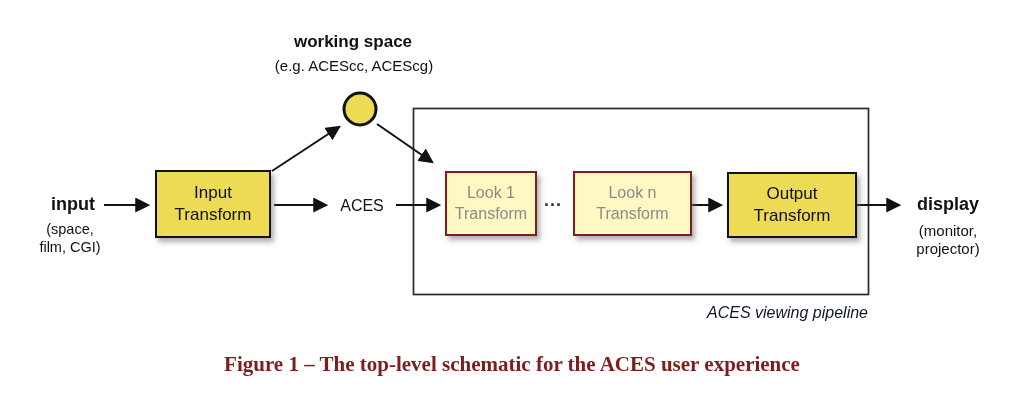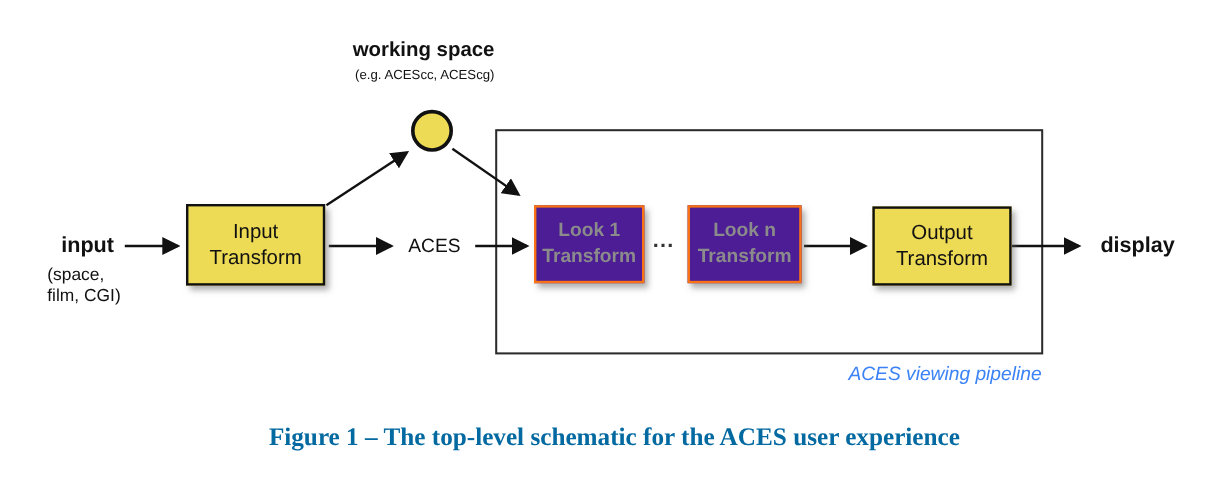--- a/index.html
+++ b/index.html
@@ -2,47 +2,47 @@
 <html><head>
 <meta charset="utf-8">
 <style>
   html,body{margin:0;padding:0;background:#ffffff;}
   .stage{
     position:relative;width:1024px;height:408px;background:#ffffff;overflow:hidden;
     font-family:"Liberation Sans","DejaVu Sans",sans-serif;color:#111;
   }
   .wires{position:absolute;left:0;top:0;width:1024px;height:345px;}
   .lbl{position:absolute;white-space:pre-line;line-height:1.22;}
-  .center{transform:translateX(-50%);}
+  .center{transform:translateX(-50%);text-align:center;}
   .bold{font-weight:bold;}
   .box{
     position:absolute;box-sizing:border-box;display:flex;align-items:center;justify-content:center;
     text-align:center;white-space:pre-line;line-height:1.28;font-size:17px;
     box-shadow:3px 4px 5px rgba(110,110,110,.55);
   }
   .box.yellow{background:#edda55;border:2px solid #111;color:#111;}
-  .box.pale{background:#4c1d95;border:2px solid #f97316;color:#8b8b8b;font-weight:bold;}
+  .box.pale{background:#fef9c3;border:2px solid #7f1d1d;color:#8b8b8b;}
   .input-transform{left:155px;top:170px;width:116px;height:68px;}
   .look-1{left:445px;top:171px;width:92px;height:65px;font-size:16px;}
-  .look-n{left:573px;top:171px;width:95px;height:65px;font-size:16px;}
-  .output-transform{left:727px;top:172px;width:116px;height:66px;}
+  .look-n{left:573px;top:171px;width:119px;height:65px;font-size:16px;}
+  .output-transform{left:727px;top:172px;width:130px;height:66px;}
   .input-label{left:73px;top:194px;font-size:18px;}
   .input-sub{left:70px;top:221px;font-size:14.5px;}
   .ws-title{left:353px;top:32px;font-size:17px;}
-  .ws-sub{left:354px;top:57px;font-size:11px;}
+  .ws-sub{left:354px;top:57px;font-size:15px;}
   .aces-label{left:362px;top:196px;font-size:16px;}
   .opt-label{left:553px;top:118px;font-size:15px;}
   .dots{left:553px;top:190px;font-size:18px;font-weight:bold;color:#333;letter-spacing:1px;}
   .day-note{left:612px;top:257px;font-size:14px;}
-  .pipeline-label{right:156px;top:303px;font-size:16px;font-style:italic;color:#3b82f6;}
+  .pipeline-label{right:156px;top:303px;font-size:16px;font-style:italic;color:#0f172a;}
   .display-label{left:948px;top:194px;font-size:18px;}
   .display-sub{left:948px;top:222px;font-size:15px;}
   .caption{
     position:absolute;left:0;top:352px;width:1024px;text-align:center;
-    font-family:"Liberation Serif","DejaVu Serif",serif;font-weight:bold;font-size:21px;color:#0369a1;
+    font-family:"Liberation Serif","DejaVu Serif",serif;font-weight:bold;font-size:21px;color:#7f1d1d;
   }
 </style>
 </head>
 <body>
 
 <div class="stage">
 
   <svg class="wires" viewBox="0 0 1024 345" xmlns="http://www.w3.org/2000/svg">
     <defs>
       <marker id="ah" viewBox="0 0 10 10" refX="8.5" refY="5" markerWidth="7.5" markerHeight="7.5" orient="auto-start-reverse">
@@ -81,16 +81,18 @@
   <div class="box pale look-n">Look n
 Transform</div>
 
 
   <div class="box yellow output-transform">Output
 Transform</div>
 
   <div class="lbl pipeline-label">ACES viewing pipeline</div>
 
   <div class="lbl center bold display-label">display</div>
+  <div class="lbl center display-sub">(monitor,
+projector)</div>
 
   <div class="caption">Figure 1 – The top-level schematic for the ACES user experience</div>
 
 </div>
 
 </body></html>

